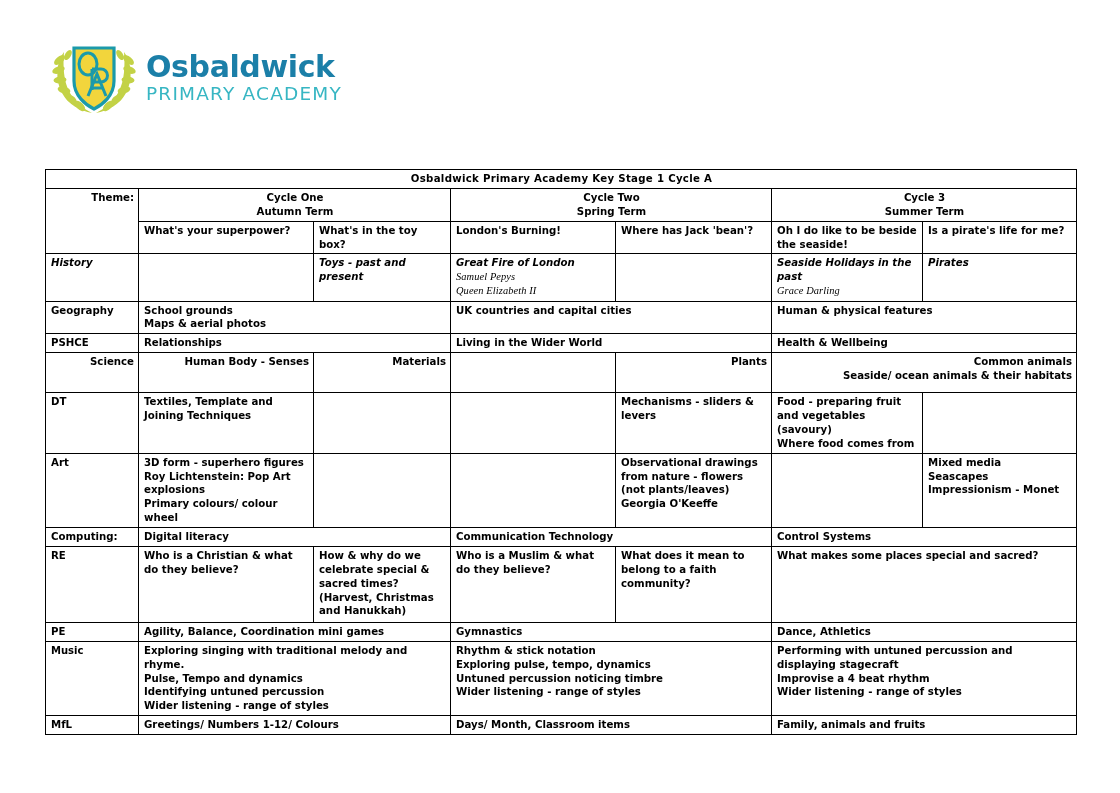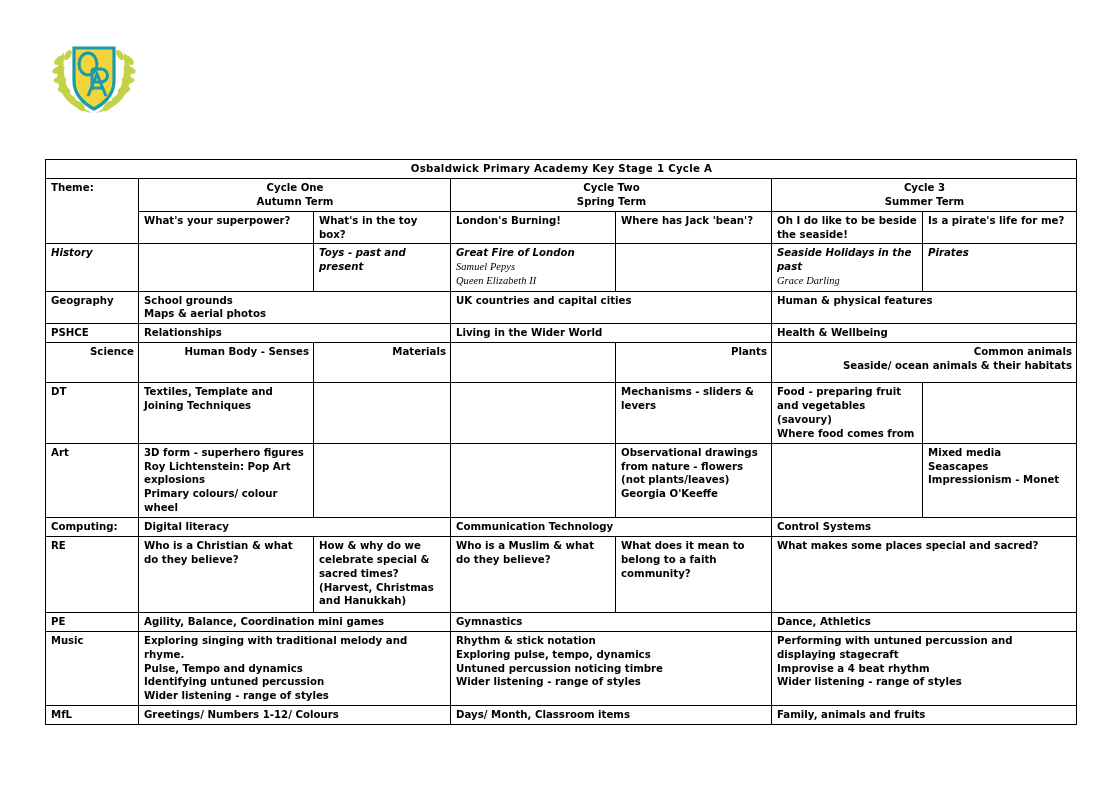--- a/index.html
+++ b/index.html
@@ -21,21 +21,21 @@
     font-size:30px;font-weight:bold;color:#1B7FA8;letter-spacing:-0.4px;
   }
   .logo-sub{
     font-family:"DejaVu Sans","Liberation Sans",sans-serif;
     font-size:18.5px;font-weight:normal;color:#37B6C3;letter-spacing:1.2px;
     margin-top:3px;
   }
 
   
   .cm-table{
-    position:absolute;left:45px;top:159px;
+    position:absolute;left:45px;top:169px;
     width:1031px;
     border-collapse:collapse;
     table-layout:fixed;
   }
   .cm-table td{
     border:1.4px solid #000000;
     vertical-align:top;
     padding:2px 4px 2px 5px;
     font-family:"DejaVu Sans","Liberation Sans",sans-serif;
     font-size:10.2px;
@@ -63,20 +63,21 @@
     font-weight:bold;
     vertical-align:middle;
     padding:4px 4px 5px;
     line-height:1.45;
   }
   .theme-cell{
     vertical-align:middle;
     font-size:12.2px;
     font-weight:bold;
     padding-left:7px;
+    text-align:right;
   }
   .topic-cell{
     text-align:left;
     vertical-align:middle;
     font-size:11.4px;
     font-weight:bold;
     line-height:1.5;
     padding:4px 5px 5px;
   }
   .subject-cell{
@@ -128,20 +129,24 @@
         <path d="M24 10 H64 V43 C64 58 52 67 44 71 C36 67 24 58 24 43 Z" fill="#F2D53C" stroke="#1B9AAA" stroke-width="3.2"></path>
 
         <g fill="none" stroke="#1B9AAA" stroke-width="3">
           <ellipse cx="38" cy="26" rx="9" ry="11"></ellipse>
           <path d="M42 31 V52"></path>
           <path d="M42 31 H51 A6.5 6.5 0 0 1 51 44 H42"></path>
           <path d="M38 58 L47 36 L56 58"></path>
           <path d="M41.6 50 H52.4"></path>
         </g>
       </svg>
+    </div>
+    <div class="logo-text">
+      <div class="logo-main">Osbaldwick</div>
+      <div class="logo-sub">PRIMARY ACADEMY</div>
     </div>
   </div>
 
   <table class="cm-table">
     <colgroup>
       <col style="width:93px">
         <col style="width:175px">
         <col style="width:137px">
       <col style="width:165px">
         <col style="width:156px">

